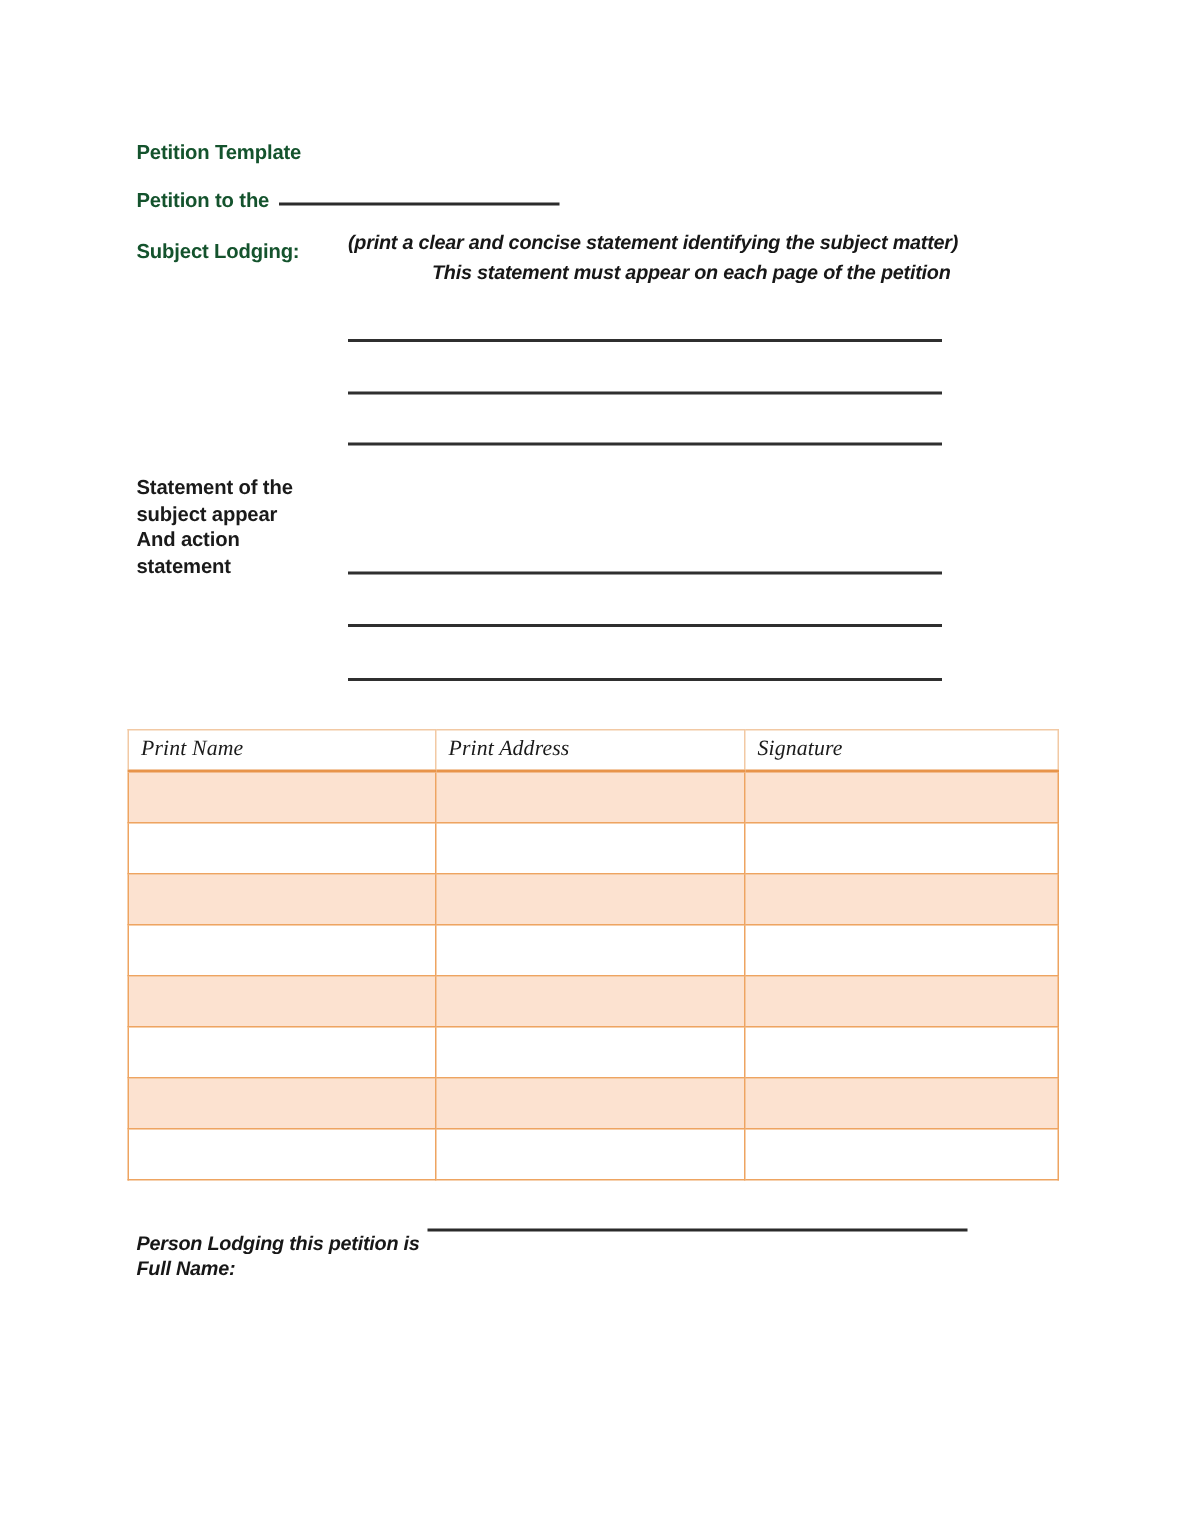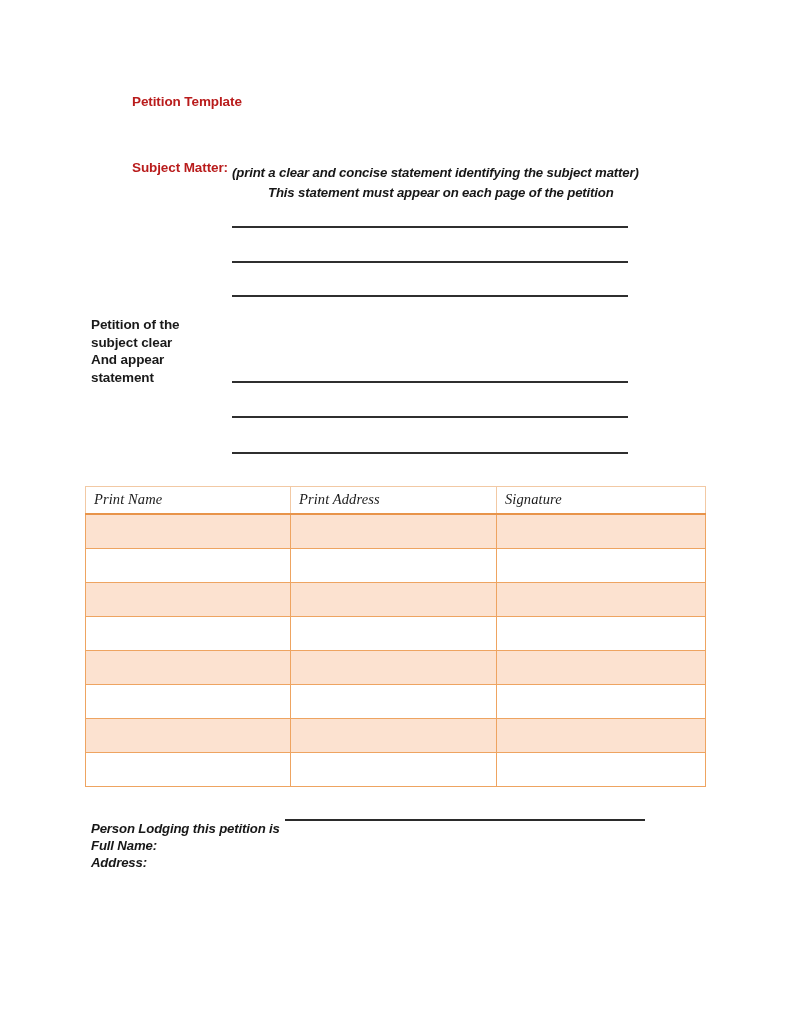--- a/index.html
+++ b/index.html
@@ -23,23 +23,22 @@
   }
 
   
   .abs { position: absolute; }
 
   .hd-bold {
     font-family: "Liberation Sans", sans-serif;
     font-weight: bold;
     font-size: 13.5px;
     letter-spacing: -0.1px;
-    color: #b91c1c;
-    white-space: nowrap;
-    margin-left: 41px;
+    color: #14532d;
+    white-space: nowrap;
   }
 
   
   #title { left: 91px; top: 94px; }
 
   
   #petition-to-row { left: 91px; top: 126px; display: flex; align-items: baseline; }
   #petition-to-rule {
     display: inline-block;
     width: 187px;
@@ -48,36 +47,36 @@
     border-bottom: 2.1px solid #2b2b2b;
     position: relative;
     top: -1px;
   }
 
   
   #subject-label { left: 91px; top: 160px; }
 
   #subject-note {
     left: 232px;
-    top: 163px;
+    top: 152px;
     width: 400px;
     text-align: center;
   }
   #subject-note .ln {
     font-family: "Liberation Sans", sans-serif;
     font-weight: bold;
     font-style: italic;
     font-size: 13.2px;
     letter-spacing: -0.15px;
     color: #171717;
     white-space: nowrap;
     line-height: 20px;
   }
   #subject-note .ln.l1 { text-align: left; margin-left: 0px; }
-  #subject-note .ln.l2 { text-align: left; margin-left: 36px; }
+  #subject-note .ln.l2 { text-align: left; margin-left: 56px; }
 
   
   .rule {
     position: absolute;
     left: 232px;
     width: 396px;
     height: 0;
     border-bottom: 2.1px solid #2f2f2f;
   }
   #rule-a1 { top: 226px; }
@@ -171,36 +170,40 @@
     top: -1px;
   }
 </style>
 </head>
 <body>
 
 <div id="page">
 
   <div class="abs hd-bold" id="title">Petition Template</div>
 
-
-  <div class="abs hd-bold" id="subject-label">Subject Matter:</div>
+  <div class="abs" id="petition-to-row">
+    <span class="hd-bold">Petition to the</span>
+    <span id="petition-to-rule"></span>
+  </div>
+
+  <div class="abs hd-bold" id="subject-label">Subject Lodging:</div>
 
   <div class="abs" id="subject-note">
     <div class="ln l1">(print a clear and concise statement identifying the subject matter)</div>
     <div class="ln l2">This statement must appear on each page of the petition</div>
   </div>
 
   <div class="rule" id="rule-a1"></div>
   <div class="rule" id="rule-a2"></div>
   <div class="rule" id="rule-a3"></div>
 
   <div class="abs" id="statement-block">
-    <div class="ln">Petition of the</div>
-    <div class="ln">subject clear</div>
-    <div class="ln">And appear</div>
+    <div class="ln">Statement of the</div>
+    <div class="ln">subject appear</div>
+    <div class="ln">And action</div>
     <div class="ln">statement</div>
   </div>
 
   <div class="rule" id="rule-b1"></div>
   <div class="rule" id="rule-b2"></div>
   <div class="rule" id="rule-b3"></div>
 
   <table id="sig-table">
     <colgroup>
       <col class="c1">
@@ -259,18 +262,15 @@
   </table>
 
   <div class="abs" id="lodging">
     <div class="row">
       <span class="lbl">Person Lodging this petition is</span>
       <span id="lodging-rule"></span>
     </div>
     <div class="row">
       <span class="lbl">Full Name:</span>
     </div>
-    <div class="row">
-      <span class="lbl">Address:</span>
-    </div>
   </div>
 
 </div>
 
 </body></html>

